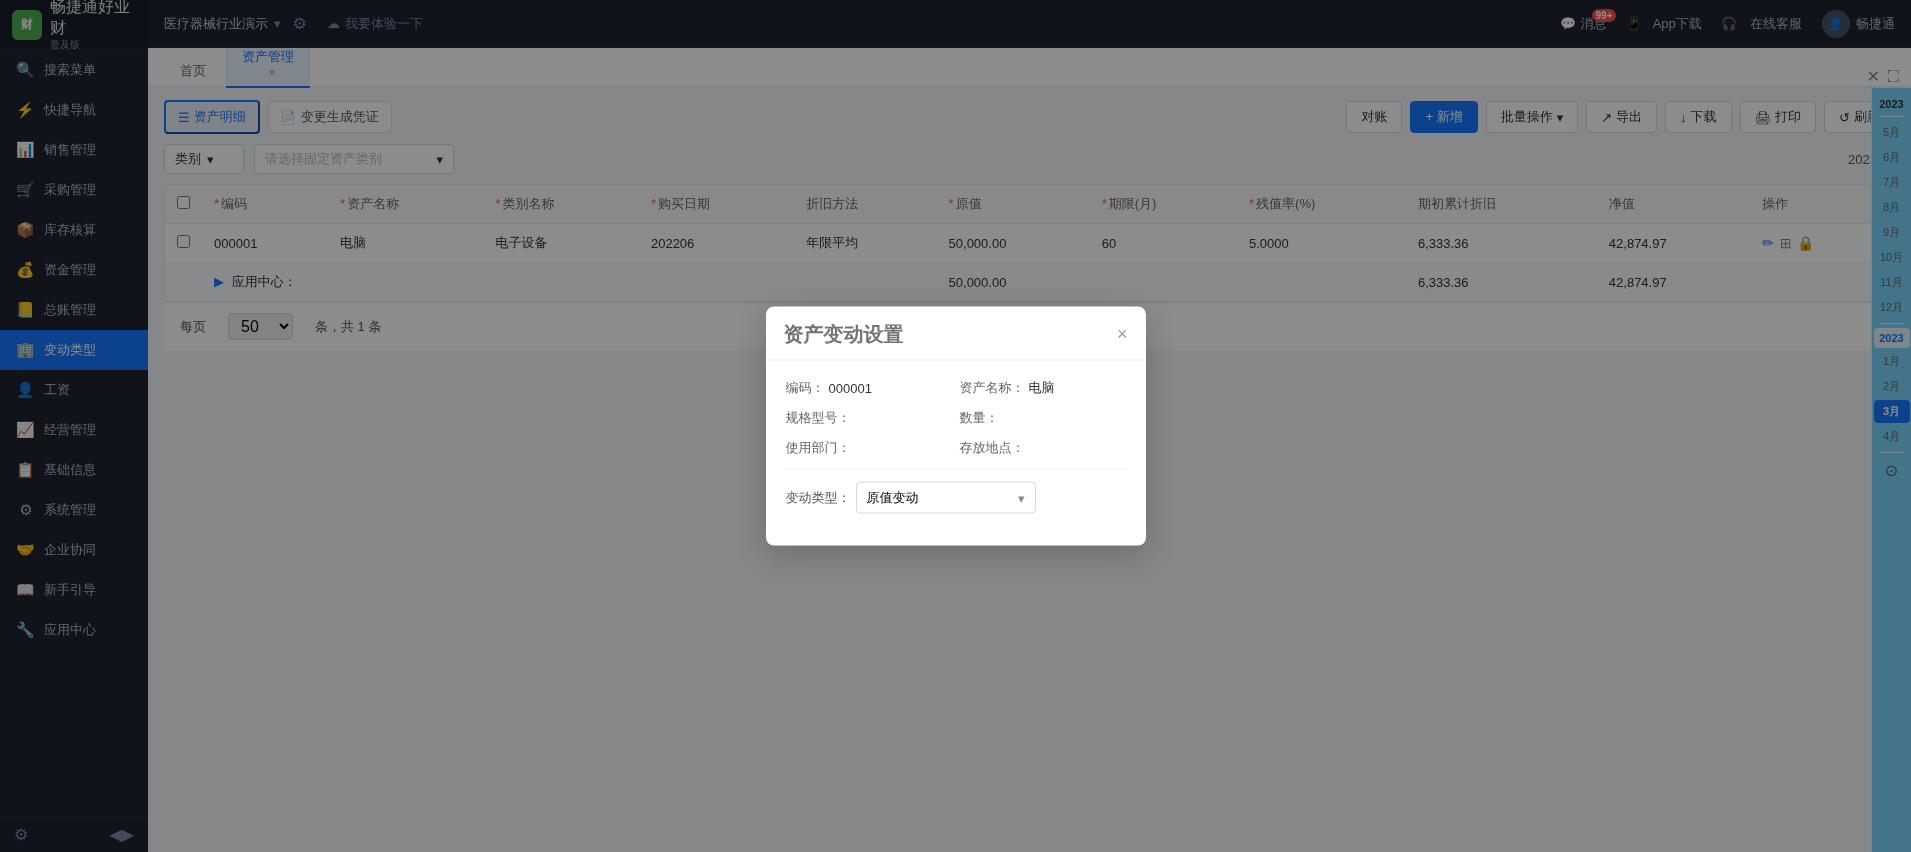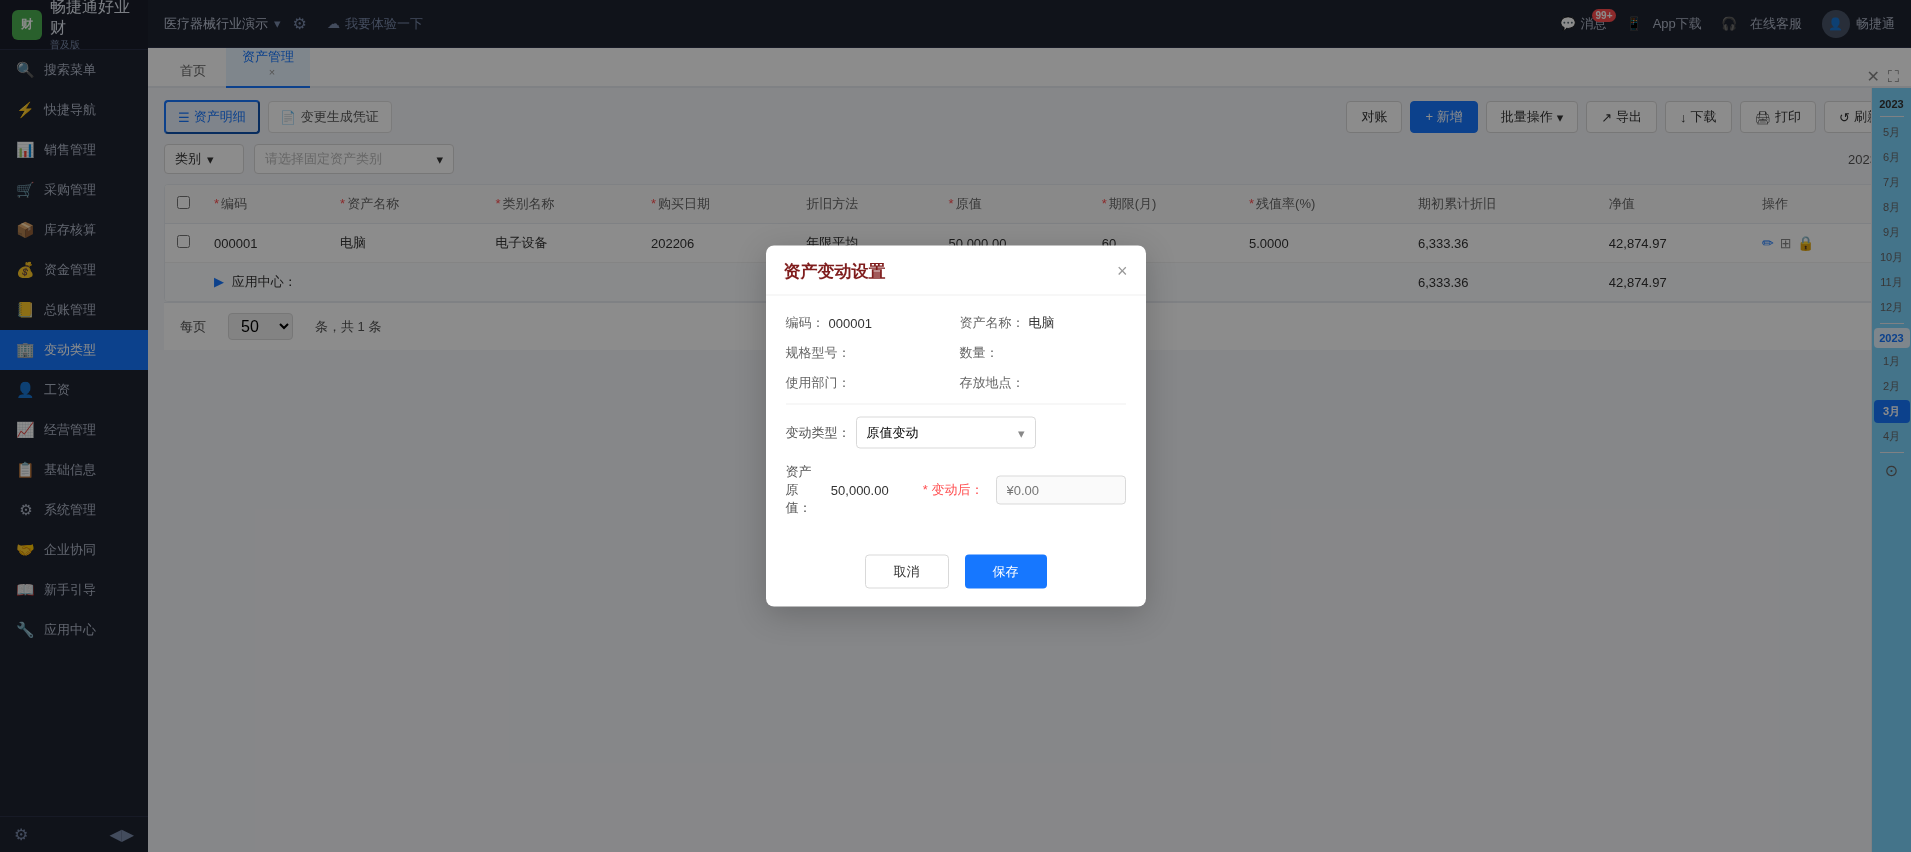--- a/index.html
+++ b/index.html
@@ -103,21 +103,21 @@
       position: fixed; left: 0; top: 0; right: 0; bottom: 0; background: rgba(0,0,0,0.45); z-index: 200;
     }
 
     
     .modal {
       position: fixed; left: 50%; top: 50%; transform: translate(-50%, -50%); width: 380px; background: white; border-radius: 8px; box-shadow: 0 8px 32px rgba(0,0,0,0.2); z-index: 201;
     }
     .modal-header {
       padding: 14px 18px 12px; border-bottom: 1px solid #f0f0f0; display: flex; align-items: center; justify-content: space-between;
     }
-    .modal-title { font-size: 17px; font-weight: 600; color: #7f1d1d; }
+    .modal-title { font-size: 20px; font-weight: 600; color: #737373; }
     .modal-close { color: #999; font-size: 18px; cursor: pointer; }
     .modal-body { padding: 18px 20px; }
     .modal-row { display: flex; align-items: flex-start; margin-bottom: 12px; gap: 8px; }
     .modal-field { flex: 1; display: flex; align-items: center; gap: 4px; }
     .modal-label { color: #666; font-size: 13px; white-space: nowrap; }
     .modal-value { color: #333; font-size: 13px; }
     .modal-divider { height: 1px; background: #f0f0f0; margin: 12px 0; }
     .modal-input-row { display: flex; align-items: center; margin-bottom: 14px; }
     .modal-input-label { color: #555; font-size: 13px; width: 70px; }
     .modal-select { border: 1px solid #d9d9d9; border-radius: 4px; padding: 6px 10px; font-size: 13px; flex: 1; display: flex; align-items: center; justify-content: space-between; cursor: pointer; background: white; }
@@ -444,24 +444,14 @@
     <div class="modal-divider"></div>
 
     <div class="modal-input-row">
       <span class="modal-input-label">变动类型：</span>
       <div class="modal-select" style="max-width:180px;">
         <span>原值变动</span>
         <span style="color:#888;">▾</span>
       </div>
     </div>
 
-    <div class="modal-input-row" style="align-items:center; gap:12px;">
-      <span class="modal-input-label">资产原值：</span>
-      <span class="modal-static-val" style="min-width:80px;">50,000.00</span>
-      <span style="color:#ff4d4f; font-size:13px; white-space:nowrap;">* 变动后：</span>
-      <input class="modal-text-input" type="text" style="max-width: 130px;" placeholder="¥0.00">
-    </div>
-  </div>
-  <div class="modal-footer">
-    <button class="btn-cancel">取消</button>
-    <button class="btn-save">保存</button>
   </div>
 </div>
 
 </body></html>

